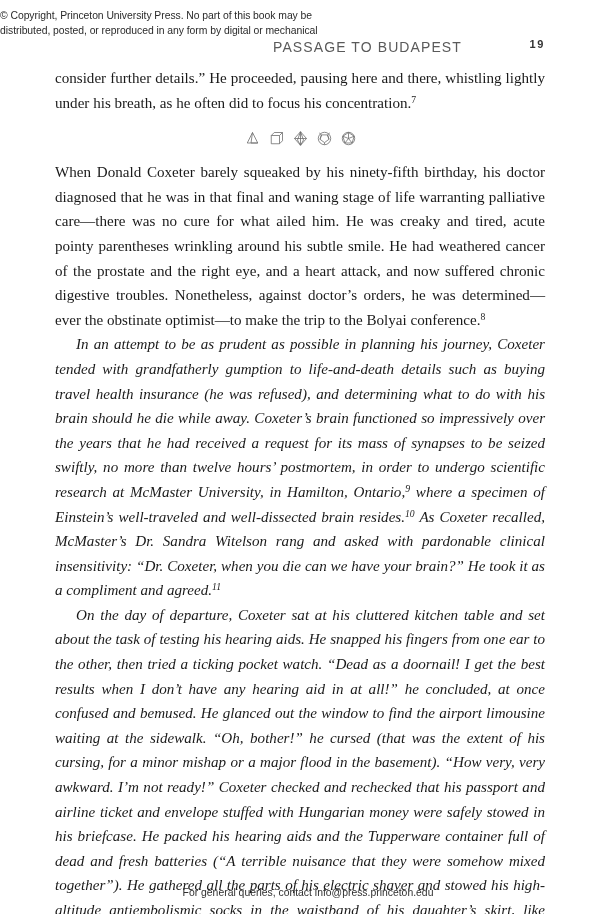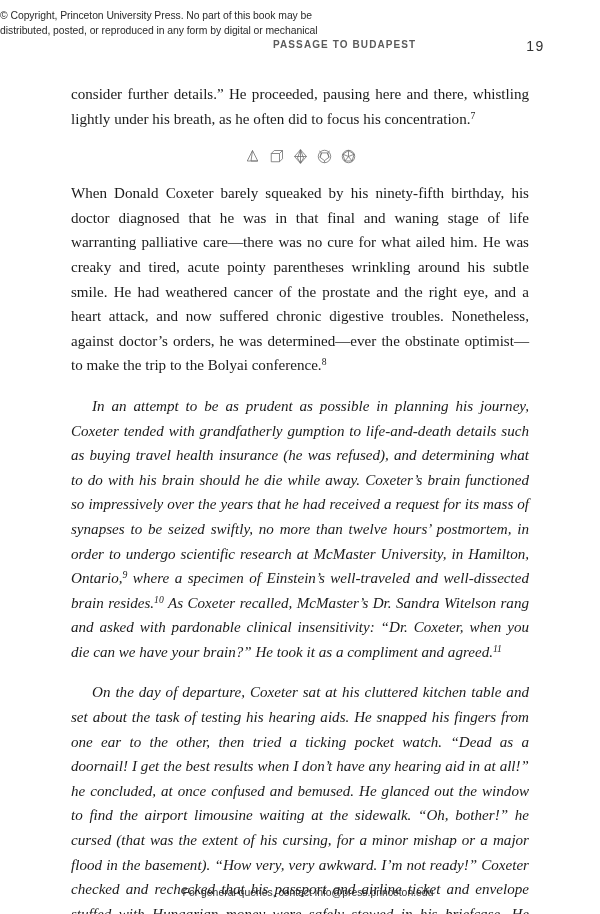--- a/index.html
+++ b/index.html
@@ -39,49 +39,49 @@
     left: 55px;
     width: 490px;
     height: 14px;
     z-index: 2;
     font-family: "Liberation Sans", "DejaVu Sans", sans-serif;
   }
   .running-head-title {
     position: absolute;
     left: 218px;
     top: 0;
-    font-size: 10px;
+    font-size: 14px;
     letter-spacing: 1.1px;
     color: #5a5a5a;
     white-space: nowrap;
-    font-weight: bold;
   }
   .running-head-folio {
     position: absolute;
     right: 0;
     top: -1px;
-    font-size: 14px;
+    font-size: 11px;
     letter-spacing: 1.6px;
     color: #333333;
+    font-weight: bold;
   }
 
   
   .page-body {
     position: absolute;
     top: 66px;
     left: 55px;
     width: 490px;
     font-size: 15.1px;
     line-height: 24.6px;
     text-align: justify;
     text-justify: inter-word;
     color: #1a1a1a;
   }
   .page-body p {
-    margin: 16px;
+    margin: 0;
     hyphens: manual;
   }
   .page-body p.indent { text-indent: 21px; font-style: italic; }
   .page-body p.noindent { text-indent: 0; }
   .page-body p:last-child { text-align: justify; }
 
   
   .page-body p { text-align-last: left; }
 
   sup {

